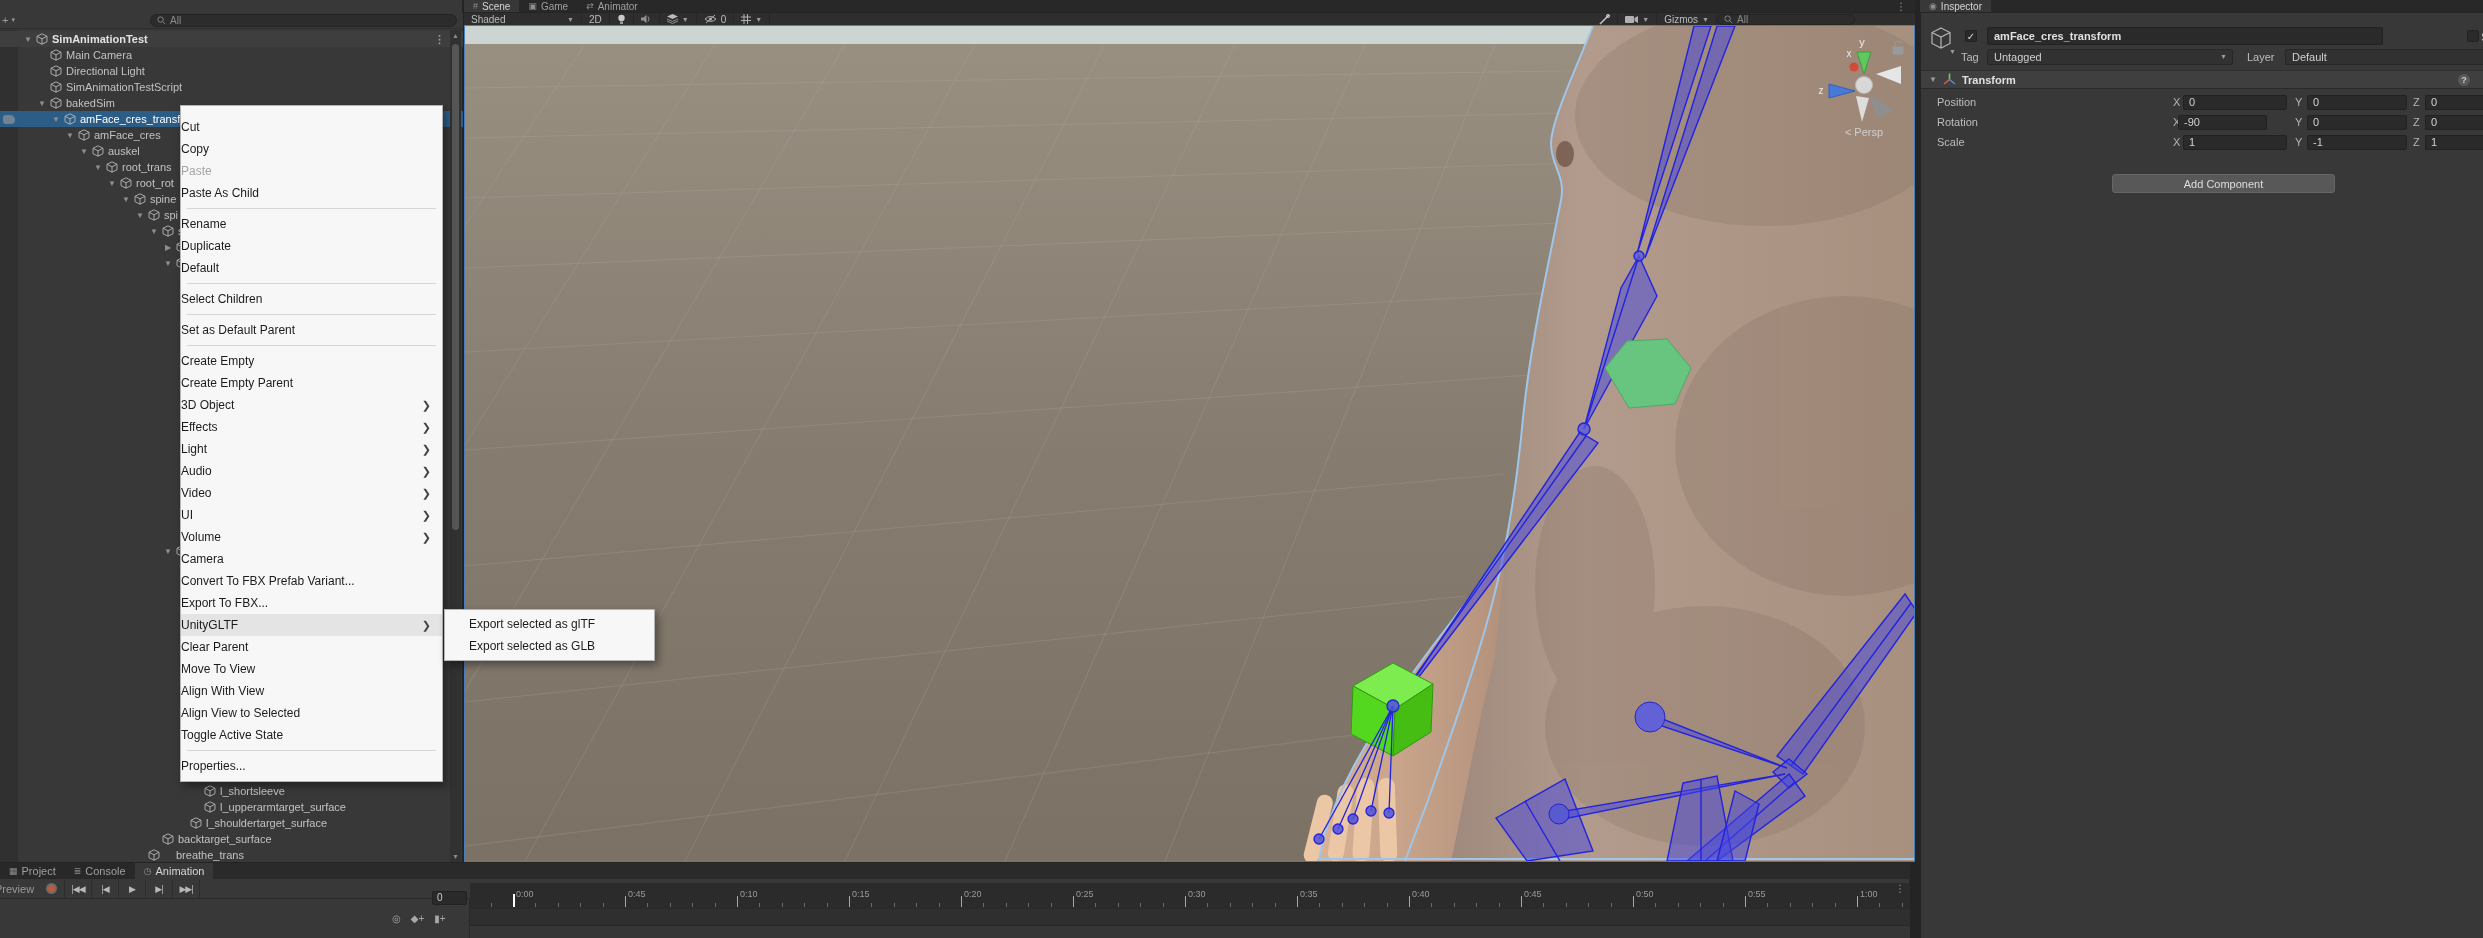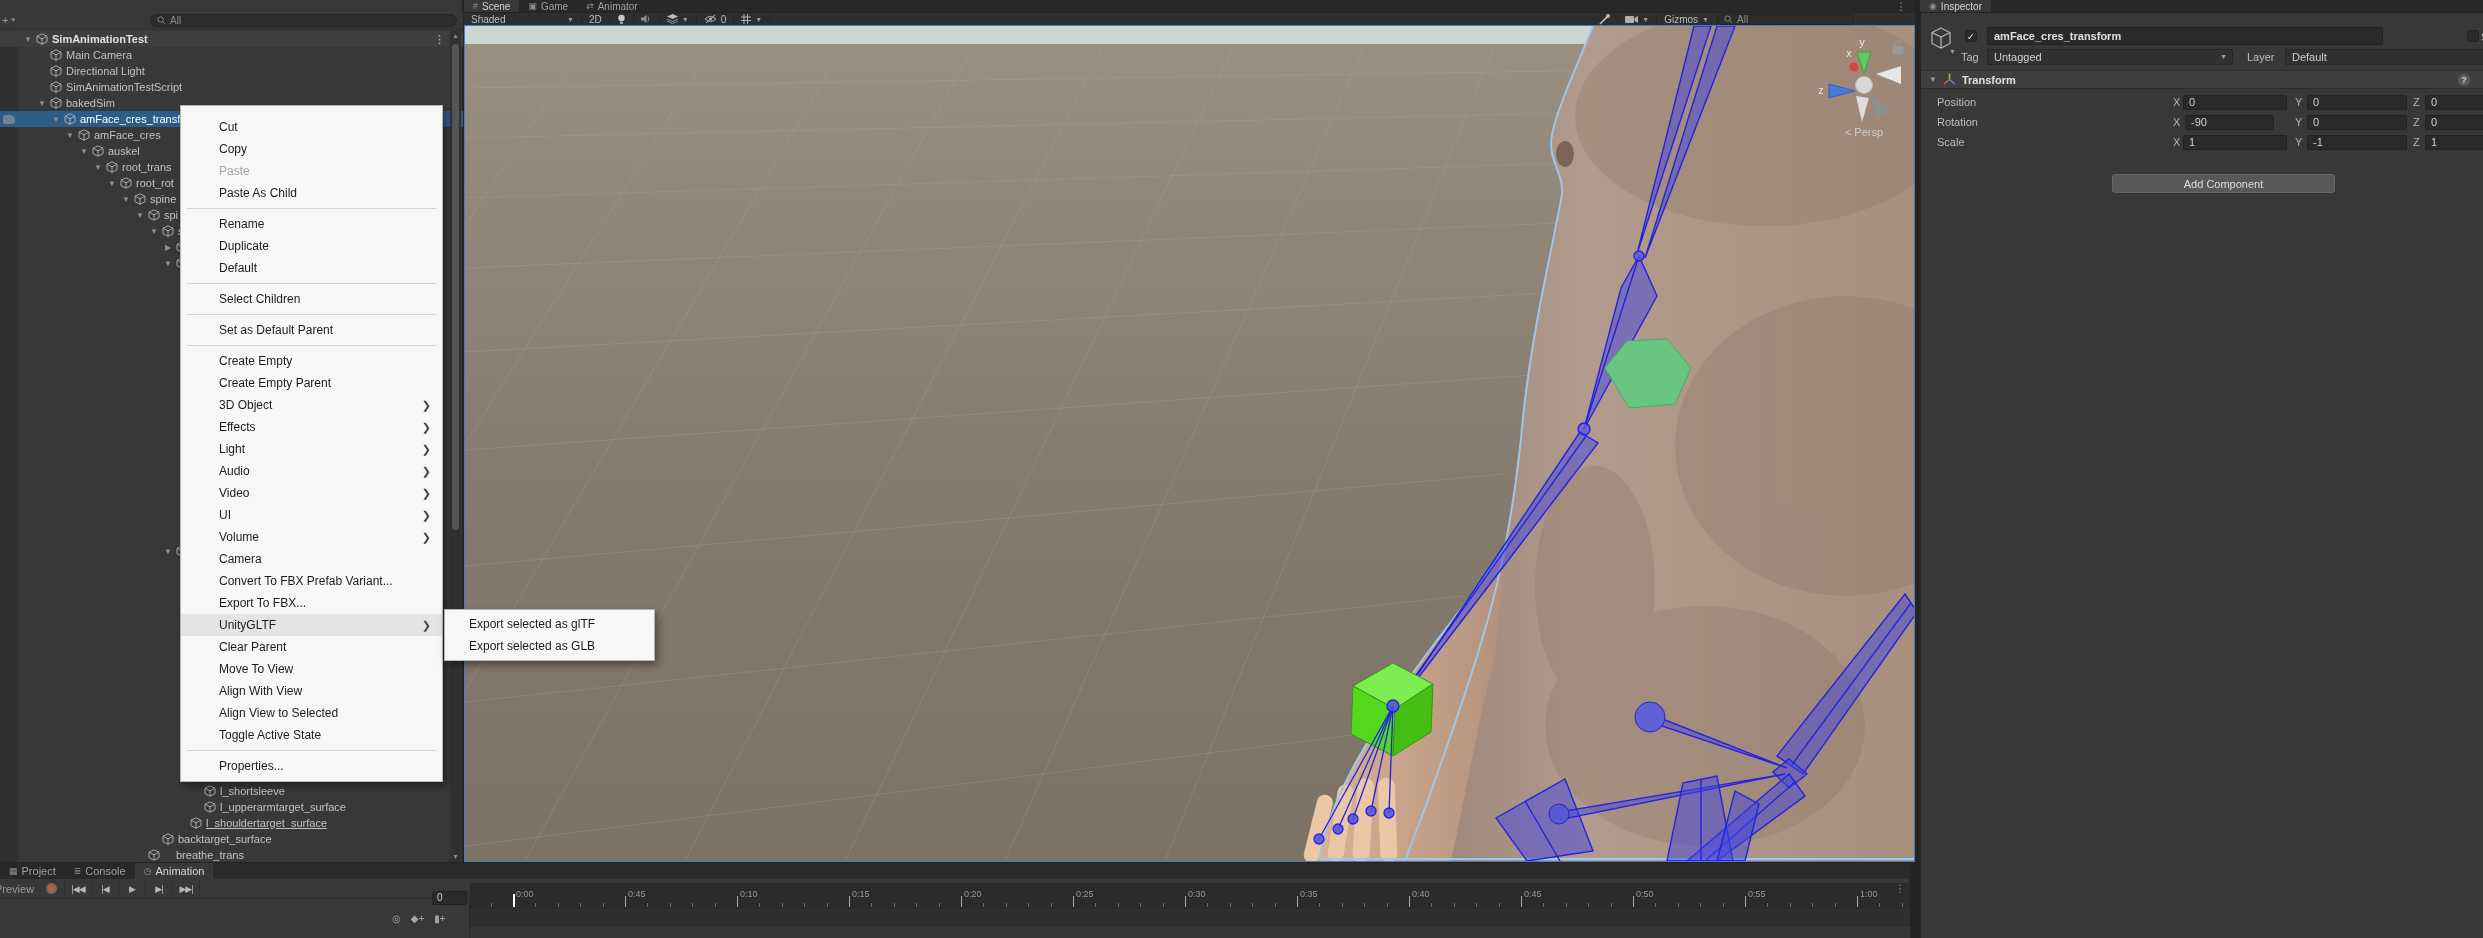--- a/index.html
+++ b/index.html
@@ -29,21 +29,21 @@
   .hrow .cico { position:absolute; width:12px; height:12px; }
   .hrow .lbl { position:absolute; }
   .hrow .rowdots { position:absolute; right:18px; color:#9a9a9a; }
   #pick-blob { position:absolute; left:3px; width:12px; height:9px; border-radius:4px 6px 5px 3px; background:#7e8a95; opacity:.85; }
   #hier-scroll { position:absolute; right:1px; top:30px; width:11px; height:832px; background:#313131; }
   #hier-scroll .sarr { position:absolute; left:0; width:11px; text-align:center; color:#8a8a8a; font-size:7px; }
   #hier-scroll .thumb { position:absolute; left:2px; top:14px; width:7px; height:486px; background:#555555; border-radius:4px; }
 
   
   #ctx { position:absolute; left:180px; top:105px; width:263px; background:#f7f7f7; border:1px solid #b4b4b4; box-shadow:3px 4px 8px rgba(0,0,0,.4); padding:10px 0 4px 0; z-index:50; color:#1c1c1c; font-size:12px; }
-  .mi { height:22px; line-height:22px; padding-left:38px; position:relative; }
+  .mi { height:22px; line-height:22px; position:relative; }
   .mi.hl { background:#e4e4e4; }
   .mi.dis { color:#a5a5a5; }
   .mi .sub { position:absolute; right:11px; top:0; font-size:11px; color:#444; }
   .msep { height:9px; position:relative; }
   .msep::after { content:""; position:absolute; left:6px; right:6px; top:4px; border-top:1px solid #d6d6d6; }
   #ctx-sub { position:absolute; left:444px; top:609px; width:211px; background:#f7f7f7; border:1px solid #b4b4b4; box-shadow:3px 4px 8px rgba(0,0,0,.4); padding:3px 0; z-index:51; color:#1c1c1c; font-size:12px; }
   #ctx-sub .mi { padding-left:24px; }
 
   
   #scene-tabs { left:464px; top:0; width:1451px; }
@@ -282,21 +282,21 @@
             <path d="M6,0.8 L11,3.3 L11,8.7 L6,11.2 L1,8.7 L1,3.3 Z M1,3.3 L6,5.8 L11,3.3 M6,5.8 L6,11.2" fill="none" stroke="#b5b5b5" stroke-width="0.9"></path>
           </svg>
           <span class="lbl" style="left: 220px;">l_upperarmtarget_surface</span>
         </div>
 
         <div class="hrow" style="top: 815px;">
 
           <svg class="cico" viewBox="0 0 12 12" style="left: 190px; top: 2px;">
             <path d="M6,0.8 L11,3.3 L11,8.7 L6,11.2 L1,8.7 L1,3.3 Z M1,3.3 L6,5.8 L11,3.3 M6,5.8 L6,11.2" fill="none" stroke="#b5b5b5" stroke-width="0.9"></path>
           </svg>
-          <span class="lbl" style="left: 206px; text-decoration: underline;">l_shouldertarget_surface</span>
+          <span class="lbl" style="left: 206px;">l_shouldertarget_surface</span>
         </div>
 
         <div class="hrow" style="top: 831px;">
 
           <svg class="cico" viewBox="0 0 12 12" style="left: 162px; top: 2px;">
             <path d="M6,0.8 L11,3.3 L11,8.7 L6,11.2 L1,8.7 L1,3.3 Z M1,3.3 L6,5.8 L11,3.3 M6,5.8 L6,11.2" fill="none" stroke="#b5b5b5" stroke-width="0.9"></path>
           </svg>
           <span class="lbl" style="left: 178px;">backtarget_surface</span>
         </div>
 
@@ -739,21 +739,21 @@
           <div class="vf" style="left:262px;width:104px">0</div>
           <span class="axl" style="left:374px">Y</span>
           <div class="vf" style="left:386px;width:100px">0</div>
           <span class="axl" style="left:492px">Z</span>
           <div class="vf" style="left:504px;width:59px;border-right:none;border-radius:2px 0 0 2px">0</div>
         </div>
 
         <div class="trow" style="top: 20px;">
           <span class="flabel" style="left:16px;top:3px">Rotation</span>
           <span class="axl" style="left:252px">X</span>
-          <div class="vf" style="left:264px;width:89px">-90</div>
+          <div class="vf" style="left:257px;width:89px">-90</div>
           <span class="axl" style="left:374px">Y</span>
           <div class="vf" style="left:386px;width:100px">0</div>
           <span class="axl" style="left:492px">Z</span>
           <div class="vf" style="left:504px;width:59px;border-right:none;border-radius:2px 0 0 2px">0</div>
         </div>
 
         <div class="trow" style="top: 40px;">
           <span class="flabel" style="left:16px;top:3px">Scale</span>
           <span class="axl" style="left:252px">X</span>
           <div class="vf" style="left:262px;width:104px">1</div>

